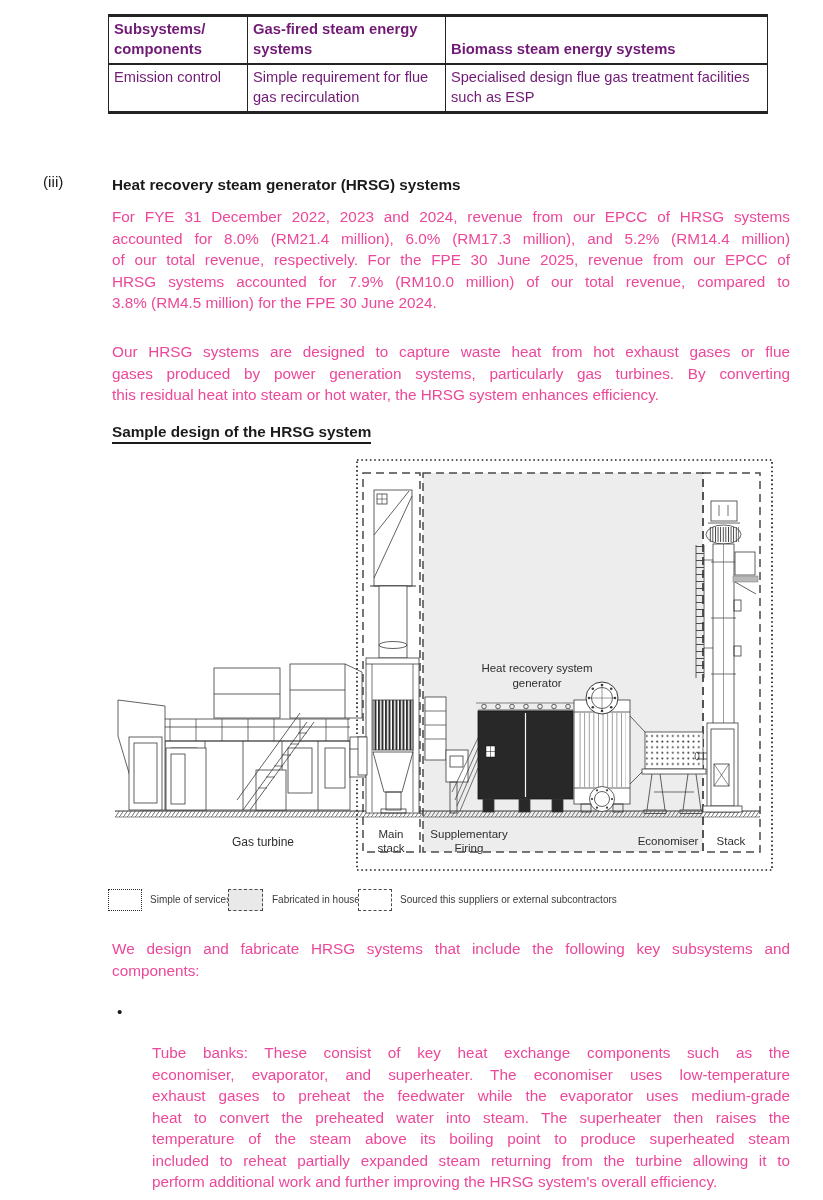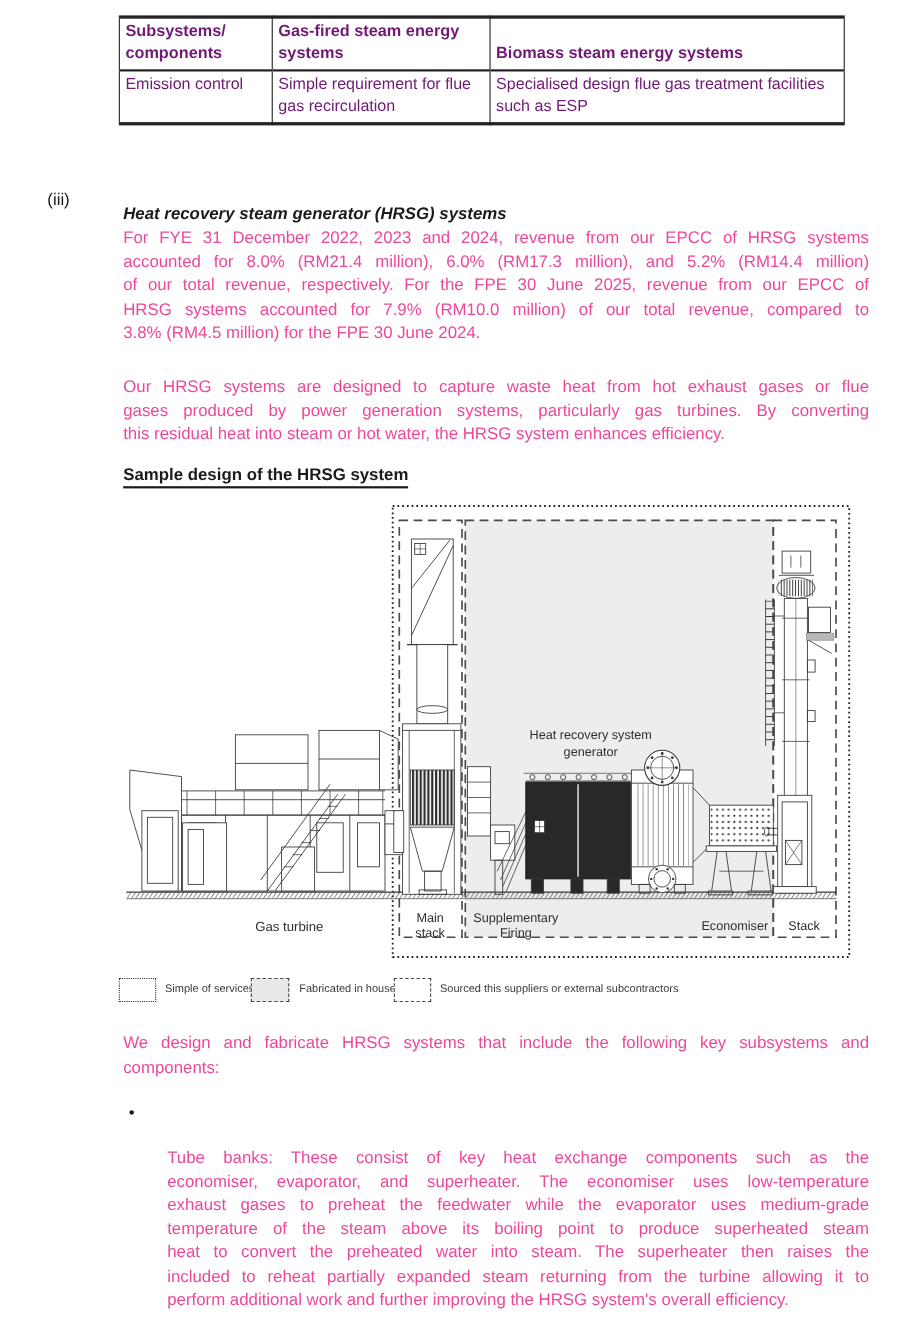--- a/index.html
+++ b/index.html
@@ -81,21 +81,21 @@
         </td>
       <td>
           <div class="ln">Specialised design flue gas treatment facilities</div>
           <div class="ln last">such as ESP</div>
         </td>
     </tr>
   </tbody>
 </table>
 
 <div class="abs sec-marker" style="left:43px; top:173px;">(iii)</div>
-<div class="abs sec-title" style="left:112px; top:186px;font-style:italic;">Heat recovery steam generator (HRSG) systems</div>
+<div class="abs sec-title" style="left:112px; top:176px;">Heat recovery steam generator (HRSG) systems</div>
 
 <div class="abs para justify" style="left:112px; top:206px; width:678px;">
     <div class="ln">For FYE 31 December 2022, 2023 and 2024, revenue from our EPCC of HRSG systems</div>
     <div class="ln">accounted for 8.0% (RM21.4 million), 6.0% (RM17.3 million), and 5.2% (RM14.4 million)</div>
     <div class="ln">of our total revenue, respectively. For the FPE 30 June 2025, revenue from our EPCC of</div>
     <div class="ln">HRSG systems accounted for 7.9% (RM10.0 million) of our total revenue, compared to</div>
     <div class="ln last">3.8% (RM4.5 million) for the FPE 30 June 2024.</div>
   </div>
 <div class="abs para justify" style="left:112px; top:341px; width:678px;">
     <div class="ln">Our HRSG systems are designed to capture waste heat from hot exhaust gases or flue</div>
@@ -315,17 +315,17 @@
 <div class="abs para justify" style="left:112px; top:938px; width:678px;">
     <div class="ln">We design and fabricate HRSG systems that include the following key subsystems and</div>
     <div class="ln last">components:</div>
   </div>
 
 <div class="abs bullet-glyph" style="left:117px; top:1001px;">•</div>
 <div class="abs para justify" style="left:152px; top:1042px; width:638px;">
     <div class="ln">Tube banks: These consist of key heat exchange components such as the</div>
     <div class="ln">economiser, evaporator, and superheater. The economiser uses low-temperature</div>
     <div class="ln">exhaust gases to preheat the feedwater while the evaporator uses medium-grade</div>
+    <div class="ln">heat to convert the preheated water into steam. The superheater then raises the</div>
     <div class="ln">temperature of the steam above its boiling point to produce superheated steam</div>
-    <div class="ln">heat to convert the preheated water into steam. The superheater then raises the</div>
     <div class="ln">included to reheat partially expanded steam returning from the turbine allowing it to</div>
     <div class="ln last">perform additional work and further improving the HRSG system's overall efficiency.</div>
   </div>
 
 </body></html>

